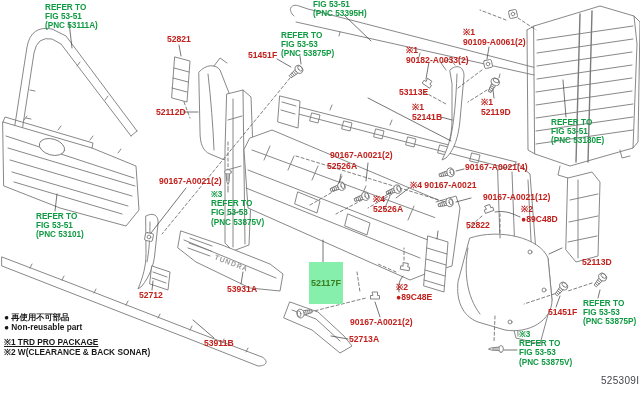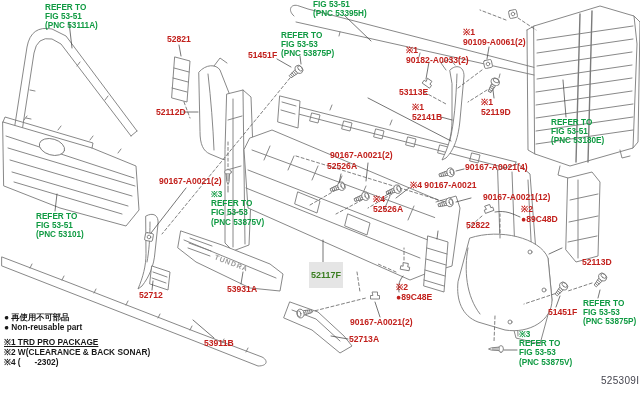--- a/index.html
+++ b/index.html
@@ -3,21 +3,21 @@
 <meta charset="utf-8">
 <style>
   html,body{margin:0;padding:0;background:#fff;}
   .stage{position:relative;width:640px;height:409px;background:#ffffff;overflow:hidden;
          font-family:"Liberation Sans",sans-serif;}
   svg.art{position:absolute;left:0;top:0;width:640px;height:409px;}
   .label{position:absolute;white-space:pre-line;line-height:1.12;font-weight:700;
          letter-spacing:0;cursor:default;}
   .label.red{color:#c2201c;font-size:8.6px;}
   .label.green{color:#0f9a42;font-size:8.2px;}
-  .label.hl{background:#e5e5e5;color:#3a7d20;font-size:9px;padding:8px 2px;line-height:1.15;}
+  .label.hl{background:#86efac;color:#3a7d20;font-size:9px;padding:16px 2px;line-height:1.15;}
   .label.code{color:#45454f;font-size:10px;font-weight:400;letter-spacing:.3px;}
   .legend{position:absolute;left:4px;top:312px;color:#181818;}
   .legend-row{font-size:8.3px;font-weight:700;line-height:1.25;white-space:pre;}
   .legend-row.gap{margin-top:4px;text-decoration:underline;}
 </style>
 </head>
 <body>
 
 <div class="stage">
 
@@ -288,16 +288,15 @@
       <div class="label red" style="left: 548px; top: 308px;">51451F</div>
       <div class="label hl" style="left: 309px; top: 262px;">52117F</div>
       <div class="label code" style="left: 601px; top: 375px;">525309I</div>
     </div>
 
   <div class="legend" id="legend">
       <div class="legend-row">● 再使用不可部品</div>
       <div class="legend-row">● Non-reusable part</div>
       <div class="legend-row gap">※1 TRD PRO PACKAGE</div>
       <div class="legend-row">※2 W(CLEARANCE &amp; BACK SONAR)</div>
-      <div class="legend-row">※4 (      -2302)</div>
     </div>
 
 </div>
 
 </body></html>

